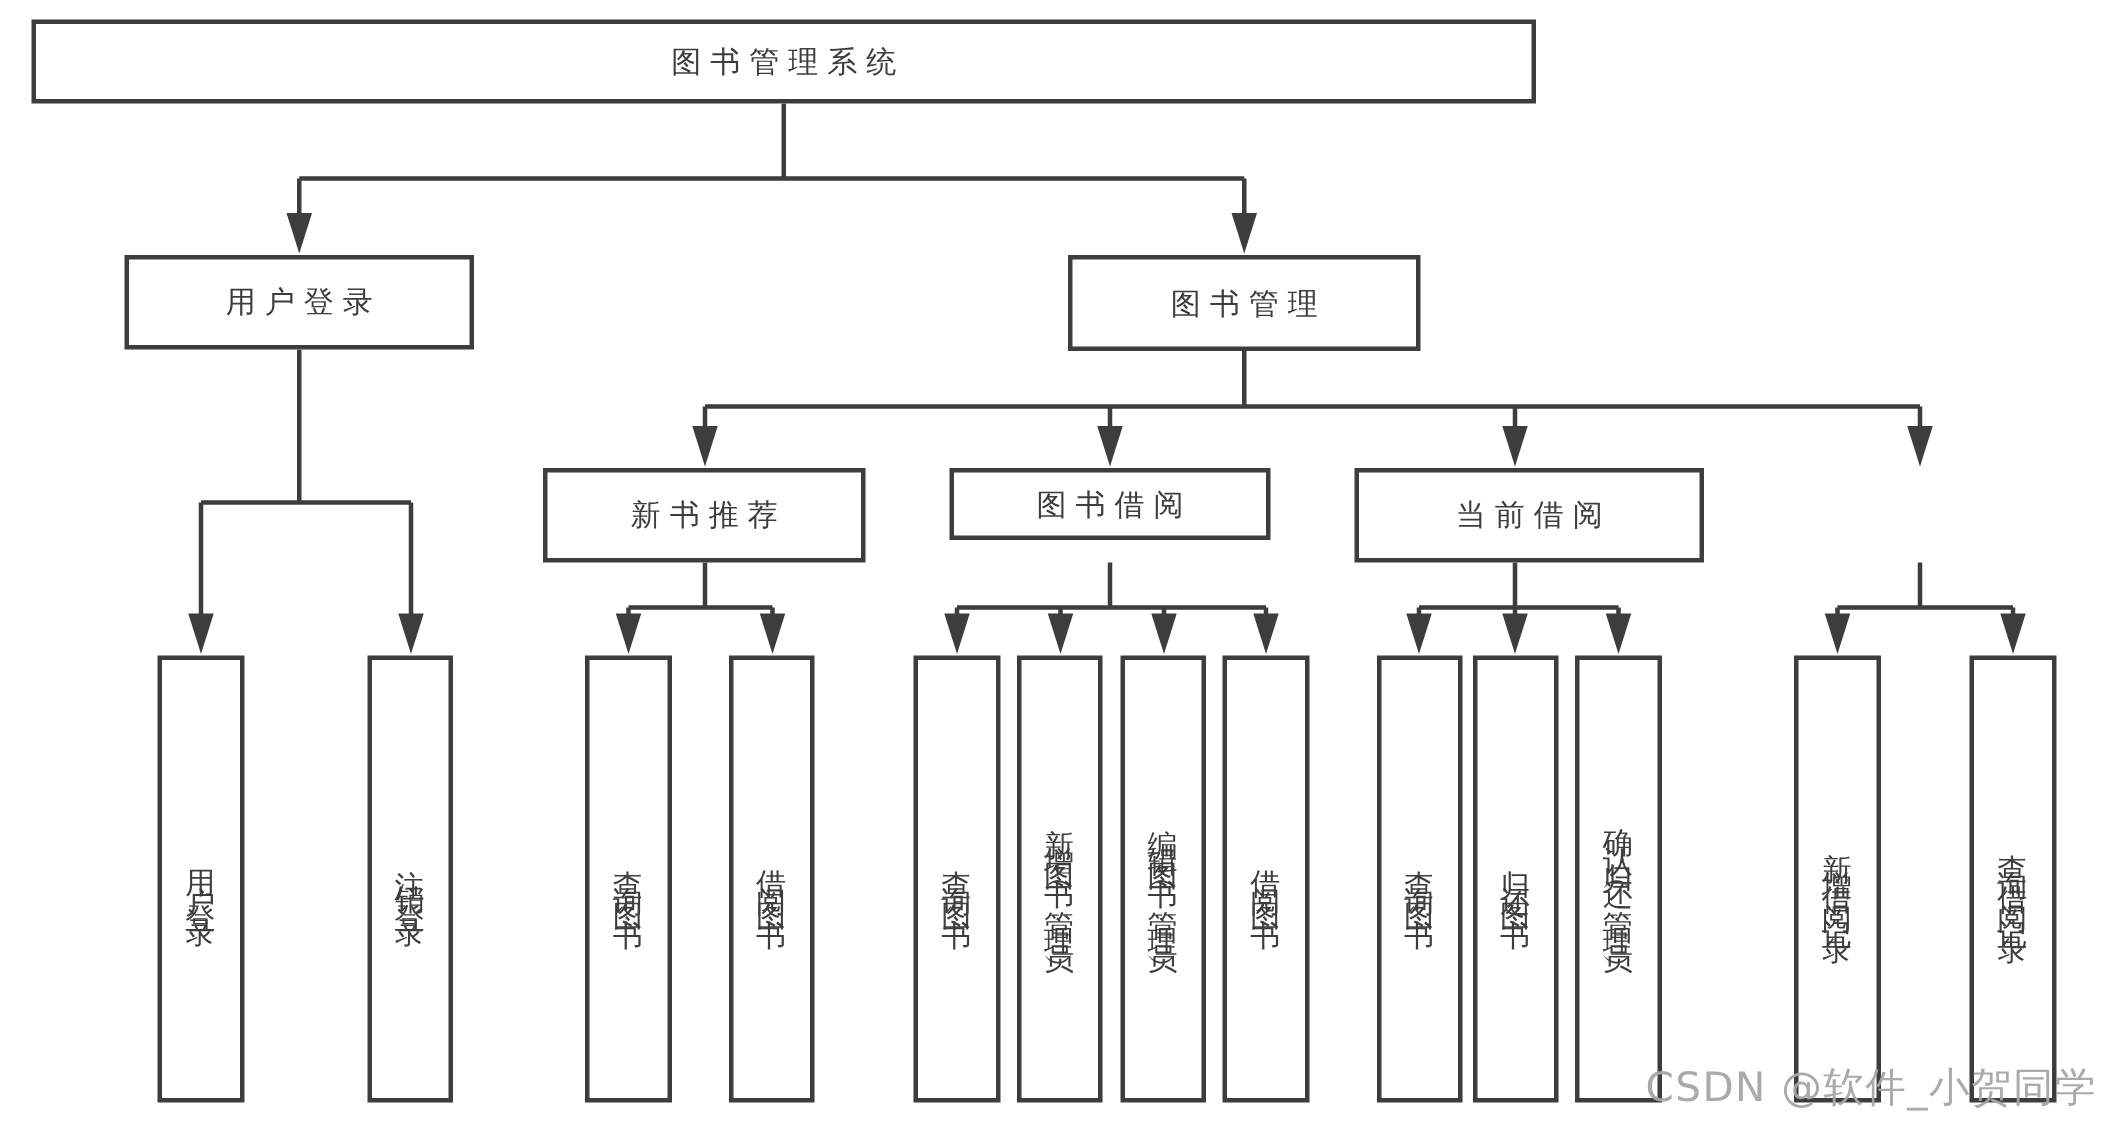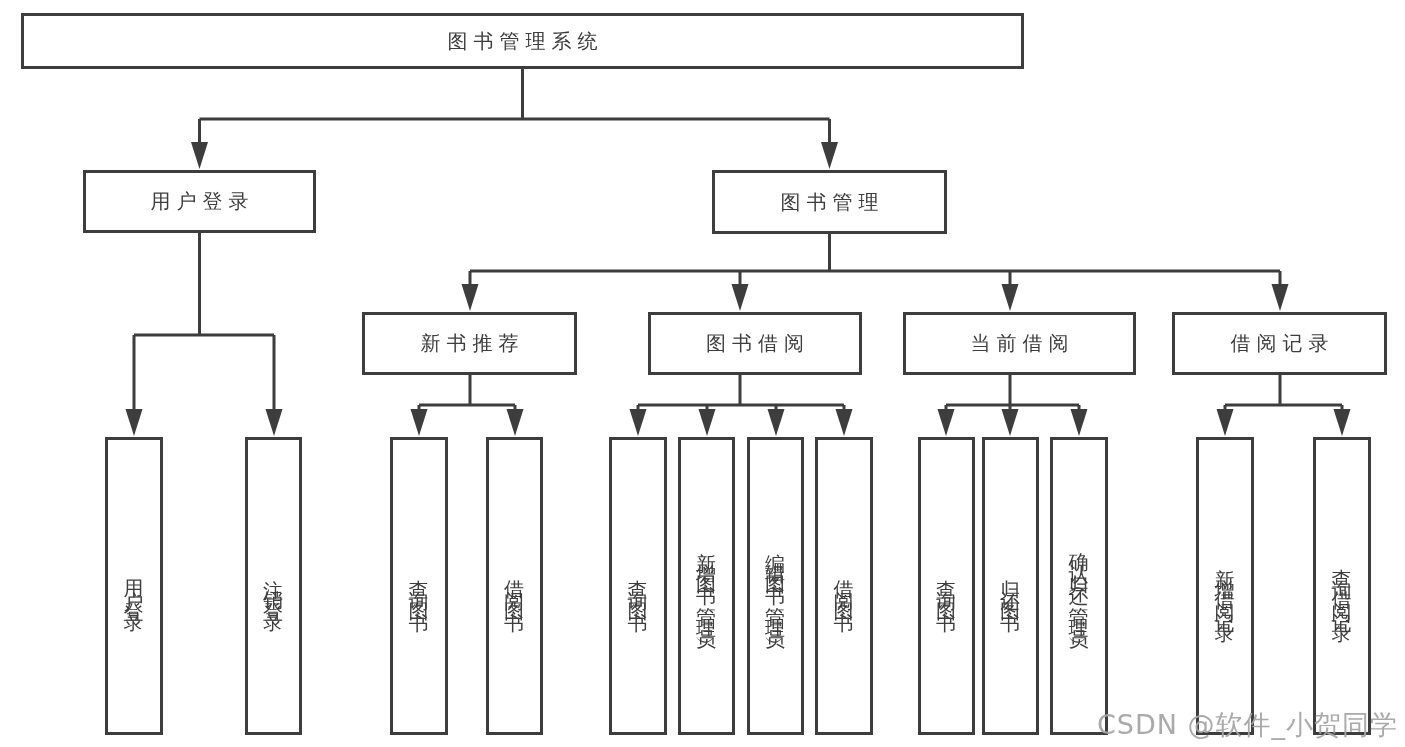--- a/index.html
+++ b/index.html
@@ -107,28 +107,25 @@
   <div class="hbox" style="left:83px; top:170px; width:233px; height:63px;">
     <span class="hlabel">用户登录</span>
   </div>
   <div class="hbox" style="left:712px; top:170px; width:235px; height:64px;">
     <span class="hlabel">图书管理</span>
   </div>
 
   <div class="hbox" style="left:362px; top:312px; width:215px; height:63px;">
     <span class="hlabel">新书推荐</span>
   </div>
-  <div class="hbox" style="left:648px; top:312px; width:214px; height:63px;justify-content:center;">
+  <div class="hbox" style="left:633px; top:312px; width:214px; height:48px;justify-content:center;">
     <span class="hlabel">图书借阅</span>
   </div>
   <div class="hbox" style="left:903px; top:312px; width:233px; height:63px;">
     <span class="hlabel">当前借阅</span>
-  </div>
-  <div class="hbox" style="left:1172px; top:312px; width:215px; height:63px;">
-    <span class="hlabel">借阅记录</span>
   </div>
 
   <div class="vbox" style="left:105px;">
     <span class="vlabel">用户登录</span>
   </div>
   <div class="vbox" style="left:245px; width:57px;">
     <span class="vlabel">注销登录</span>
   </div>
 
   <div class="vbox" style="left:390px;">

